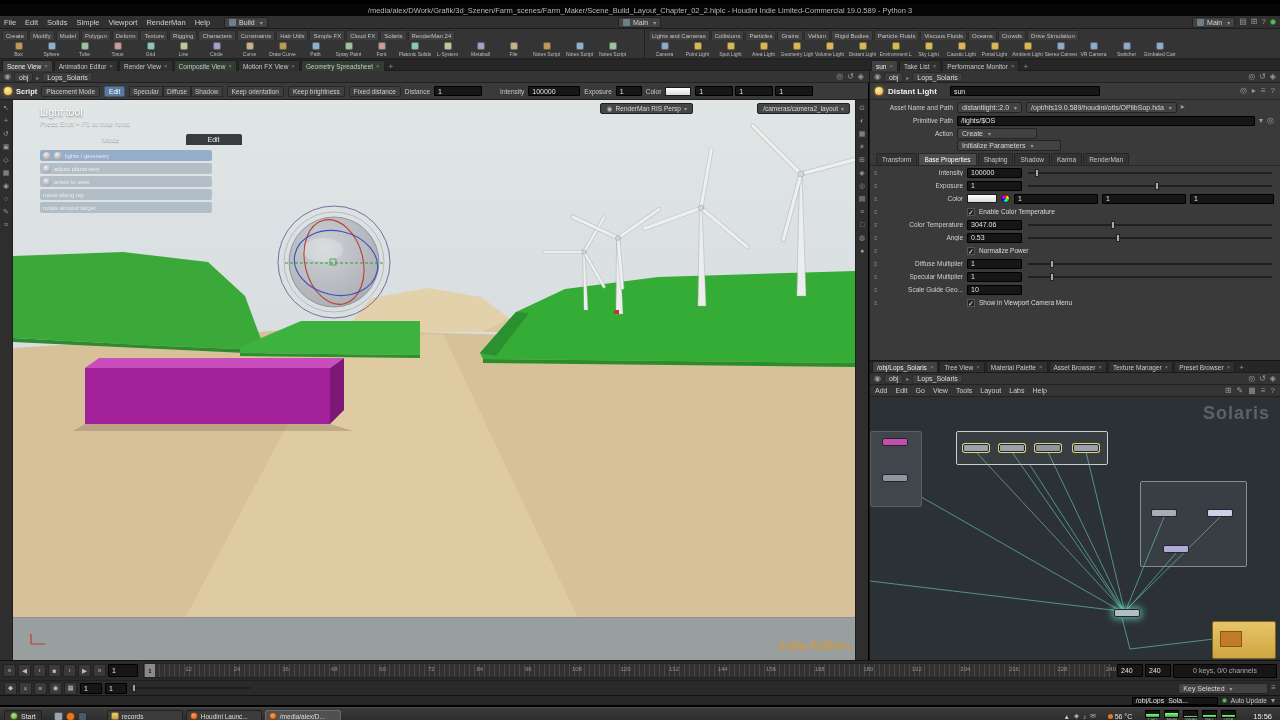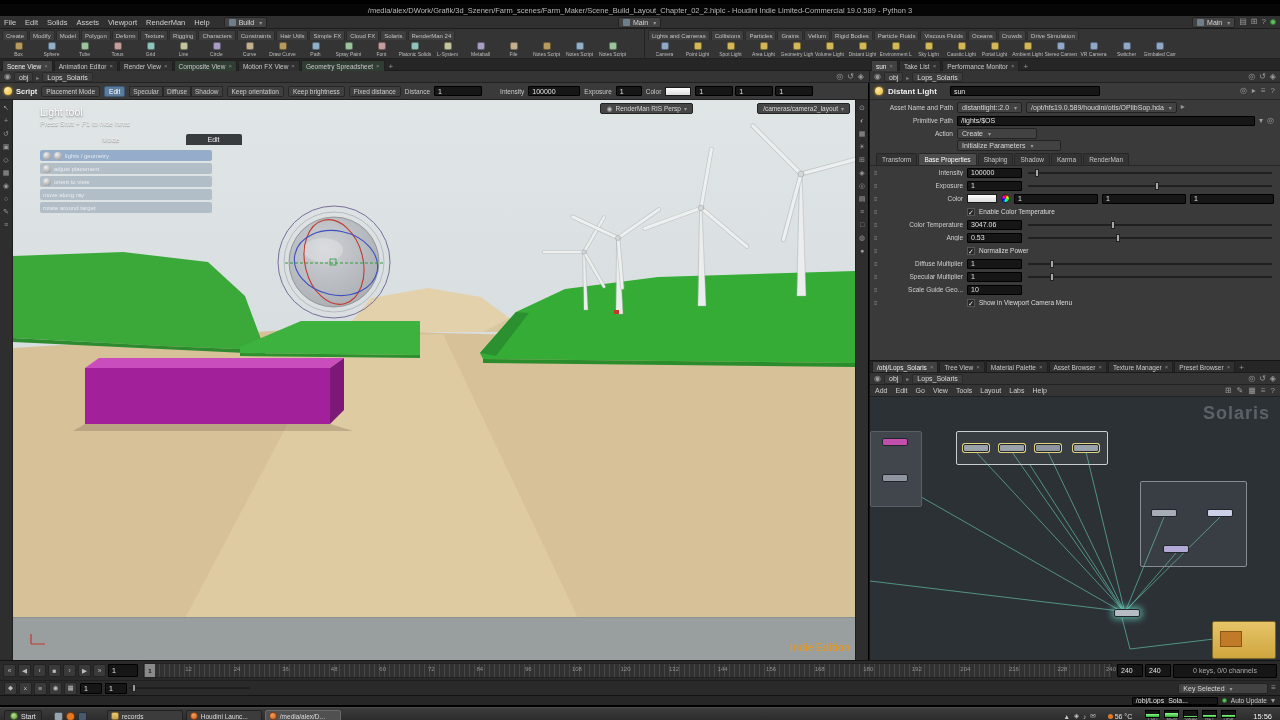--- a/index.html
+++ b/index.html
@@ -75,21 +75,21 @@
 .hud-title{font-size:10.5px;font-weight:normal;color:#fff;text-shadow:0 1px 2px rgba(0,0,0,.5)}
 .hud-sub{font-size:7px;color:#f2f2f2;margin-top:2px;text-shadow:0 1px 1px rgba(0,0,0,.4)}
 .hud-mode{margin-top:7px;display:flex;align-items:center}
 .hud-mode-lab{font-size:7px;color:#f0f0f0;margin-left:62px;text-shadow:0 1px 1px rgba(0,0,0,.4)}
 .hud-edit{margin-left:66px;width:56px;height:11px;background:rgba(28,30,34,.85);color:#eee;font-size:7px;display:flex;align-items:center;justify-content:center;border-radius:2px 2px 0 0}
 #hud-hints{margin-top:5px}
 .hint{width:172px;height:11px;margin-bottom:2px;background:rgba(70,95,125,.28);border-radius:2px;display:flex;align-items:center;gap:3px;padding:0 3px}
 .hint.sel{background:rgba(90,130,180,.55)}
 .hint .dot{width:8px;height:8px;min-width:8px;border-radius:50%;background:radial-gradient(circle at 35% 30%,#f0f0f0,#8a8a8a)}
 .hint .ht{font-size:6px;color:rgba(255,255,255,.72);white-space:nowrap}
-.indie{position:absolute;right:18px;bottom:7px;font-size:10px;font-weight:bold;color:#dd9933}
+.indie{position:absolute;right:18px;bottom:7px;font-size:13px;font-weight:normal;color:#dd9933}
 
 #params{top:79px;left:869px;width:411px;height:277px;background:#3a3a3a;border-left:1px solid #151515}
 .phead{height:17px;border-bottom:1px solid #262626;display:flex;align-items:center;gap:5px;padding:0 5px}
 .phead .ptype{font-size:8px;font-weight:bold;color:#eee;white-space:nowrap}
 .phead .fld{width:150px;margin-left:8px}
 .phead .hic{margin-left:auto;display:flex;gap:5px}
 .parow{display:flex;align-items:center;gap:4px;padding:0 6px 0 5px}
 .plab{width:78px;min-width:78px;text-align:right;font-size:6.5px;color:#cfcfcf;white-space:nowrap;overflow:hidden}
 #asset-row{height:14px}
 #asset-row .combo{max-width:122px;overflow:hidden}
@@ -176,21 +176,21 @@
 
   <div id="titlebar" class="abs">
     <span class="t">/media/alex/DWork/Grafik/3d_Szenen/Farm_scenes/Farm_Maker/Scene_Build_Layout_Chapter_02_2.hiplc - Houdini Indie Limited-Commercial 19.0.589 - Python 3</span>
   </div>
 
   <div id="menubar" class="abs">
     <div id="menu-items" class="row">
         <div class="menu-item">File</div>
         <div class="menu-item">Edit</div>
         <div class="menu-item">Solids</div>
-        <div class="menu-item">Assets</div>
+        <div class="menu-item">Simple</div>
         <div class="menu-item">Viewport</div>
         <div class="menu-item">RenderMan</div>
         <div class="menu-item">Help</div>
       </div>
     <div class="combo" id="build-combo">
         <span class="cic"></span>
         <span>Build</span>
       </div>
     <div class="combo" id="main-combo">
         <span class="cic"></span>

